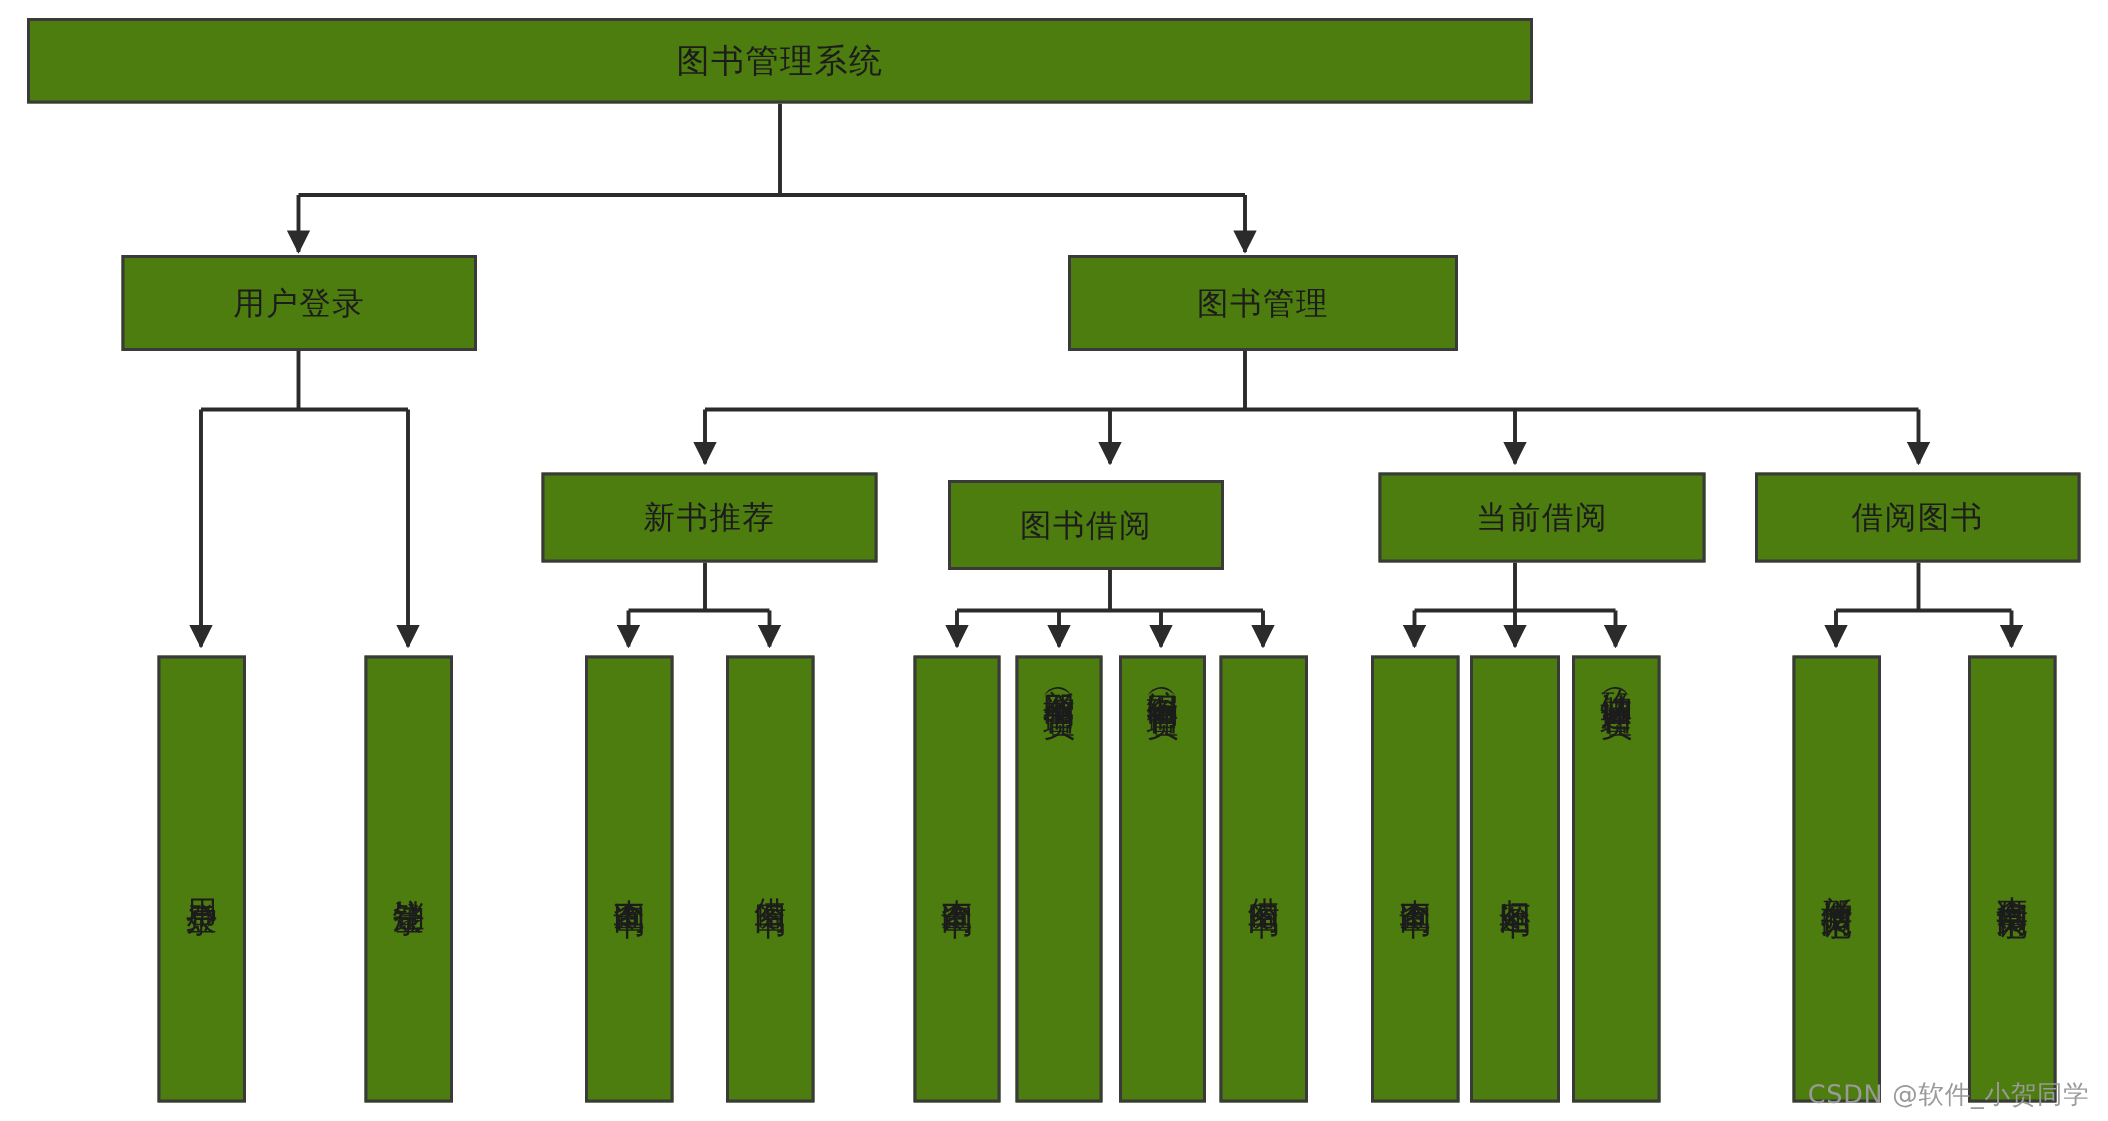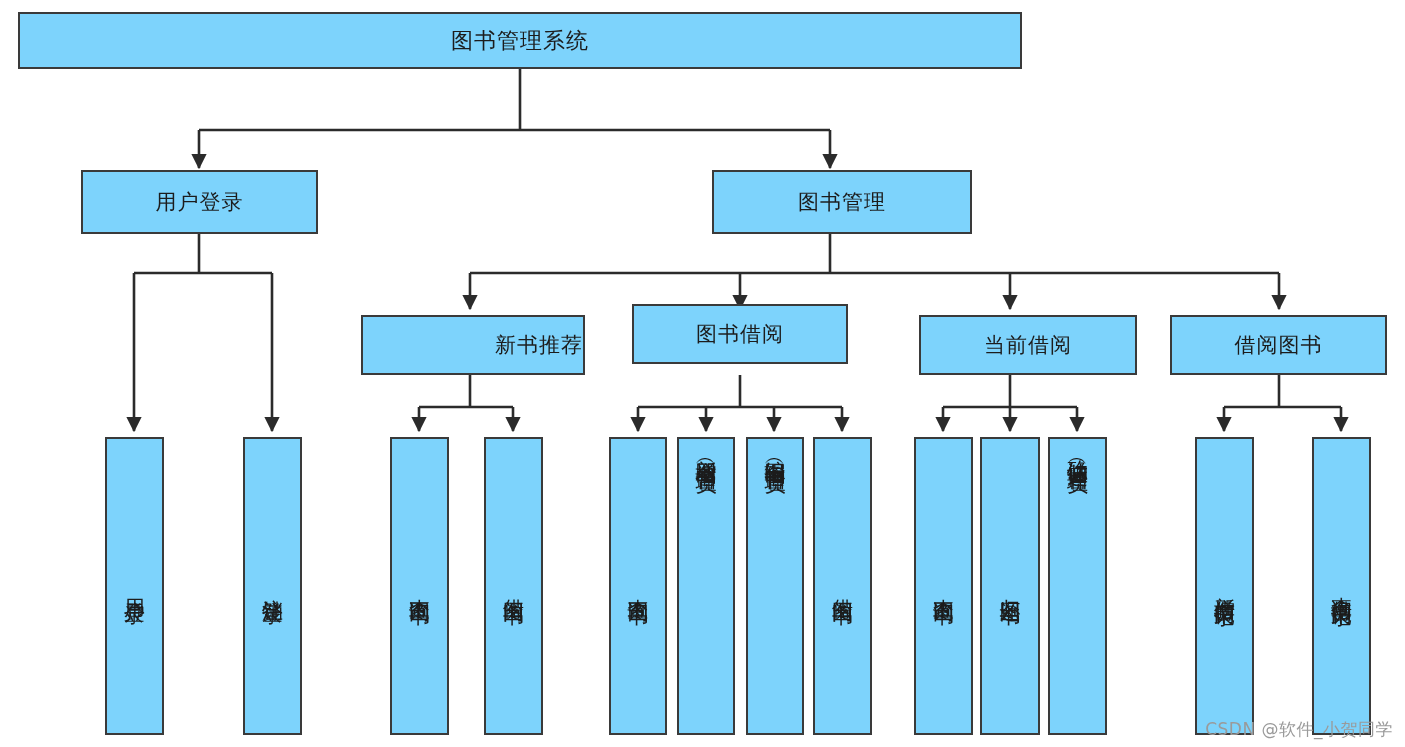--- a/index.html
+++ b/index.html
@@ -23,21 +23,21 @@
     left: 0;
     top: 0;
     width: 1405px;
     height: 747px;
     pointer-events: none;
   }
   .node {
     position: absolute;
     box-sizing: border-box;
     border: 2.5px solid #3a3a3a;
-    background: #7dd3fc;
+    background: #4d7c0f;
     color: #1c1c1c;
     display: flex;
     align-items: center;
     justify-content: center;
     text-align: center;
   }
   .node.root {
     font-size: 22px;
   }
   .node.lvl2 {
@@ -139,24 +139,24 @@
     <span class="htext">图书管理系统</span>
   </div>
 
   <div class="node lvl2" style="left:81px; top:170px; width:237px; height:64px;">
     <span class="htext">用户登录</span>
   </div>
   <div class="node lvl2" style="left:712px; top:170px; width:260px; height:64px;">
     <span class="htext">图书管理</span>
   </div>
 
-  <div class="node lvl3" style="left:361px; top:315px; width:224px; height:60px;justify-content:flex-end;">
+  <div class="node lvl3" style="left:361px; top:315px; width:224px; height:60px;">
     <span class="htext">新书推荐</span>
   </div>
-  <div class="node lvl3" style="left:632px; top:304px; width:216px; height:60px;">
+  <div class="node lvl3" style="left:632px; top:320px; width:184px; height:60px;">
     <span class="htext">图书借阅</span>
   </div>
   <div class="node lvl3" style="left:902px; top:315px; width:218px; height:60px;margin-left:17px;">
     <span class="htext">当前借阅</span>
   </div>
   <div class="node lvl3" style="left:1170px; top:315px; width:217px; height:60px;">
     <span class="htext">借阅图书</span>
   </div>
 
   <div class="node leaf" style="left:105px; top:437px; width:59px; height:298px;">

